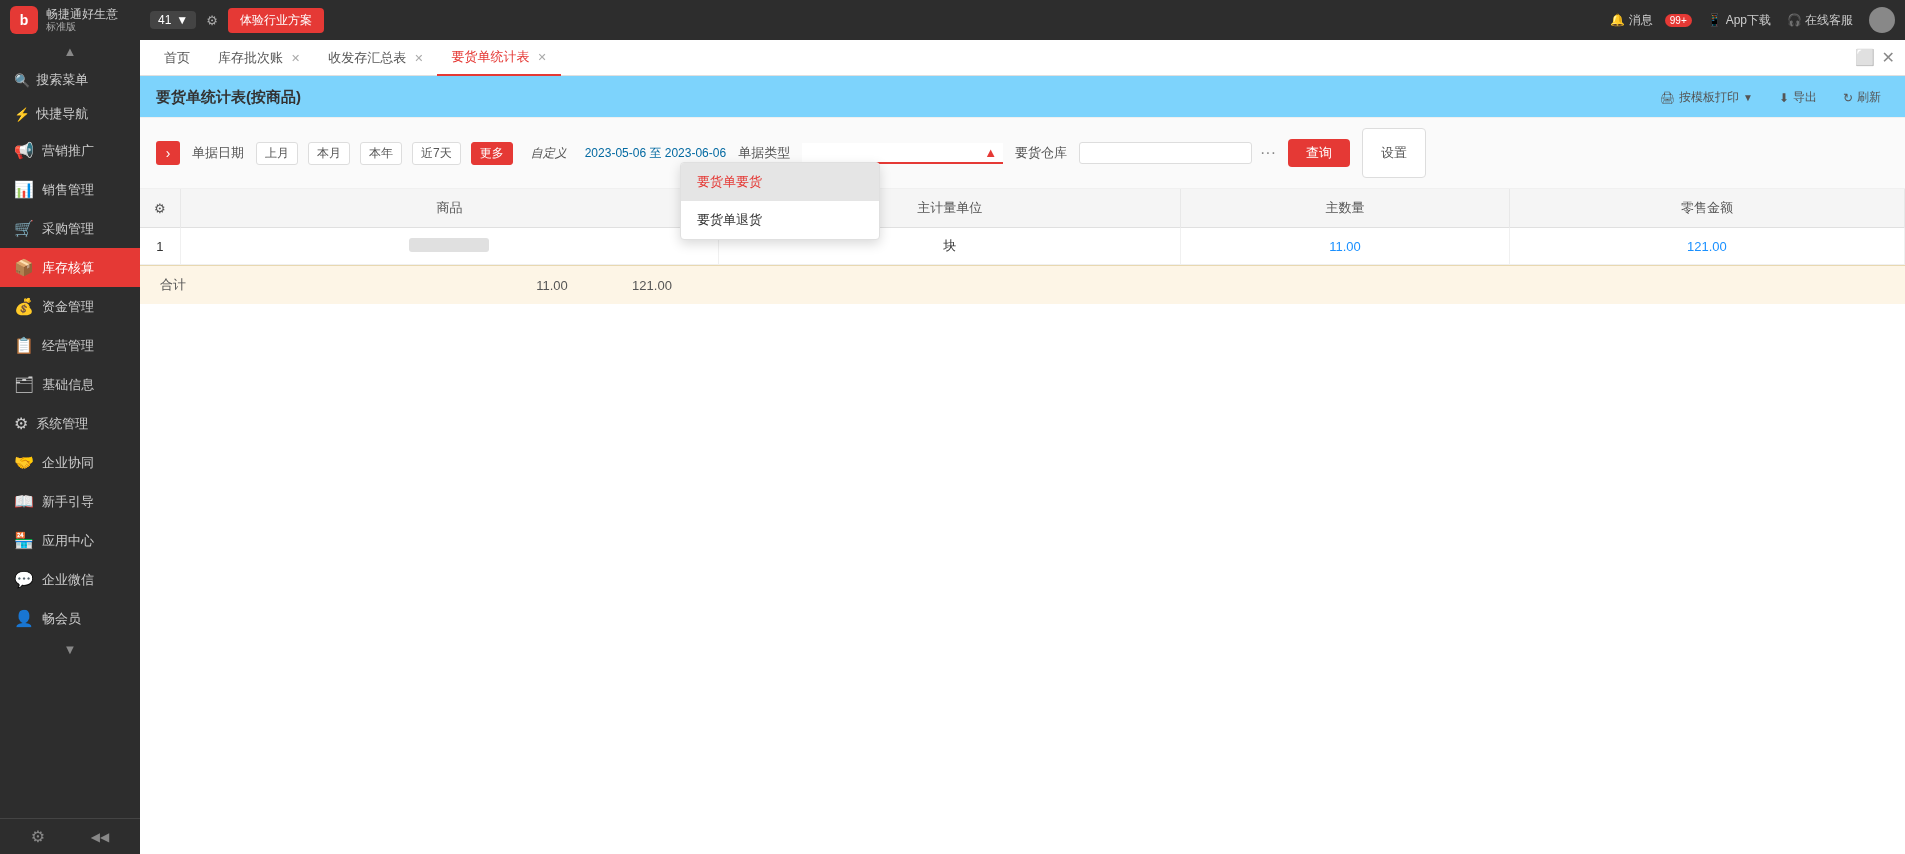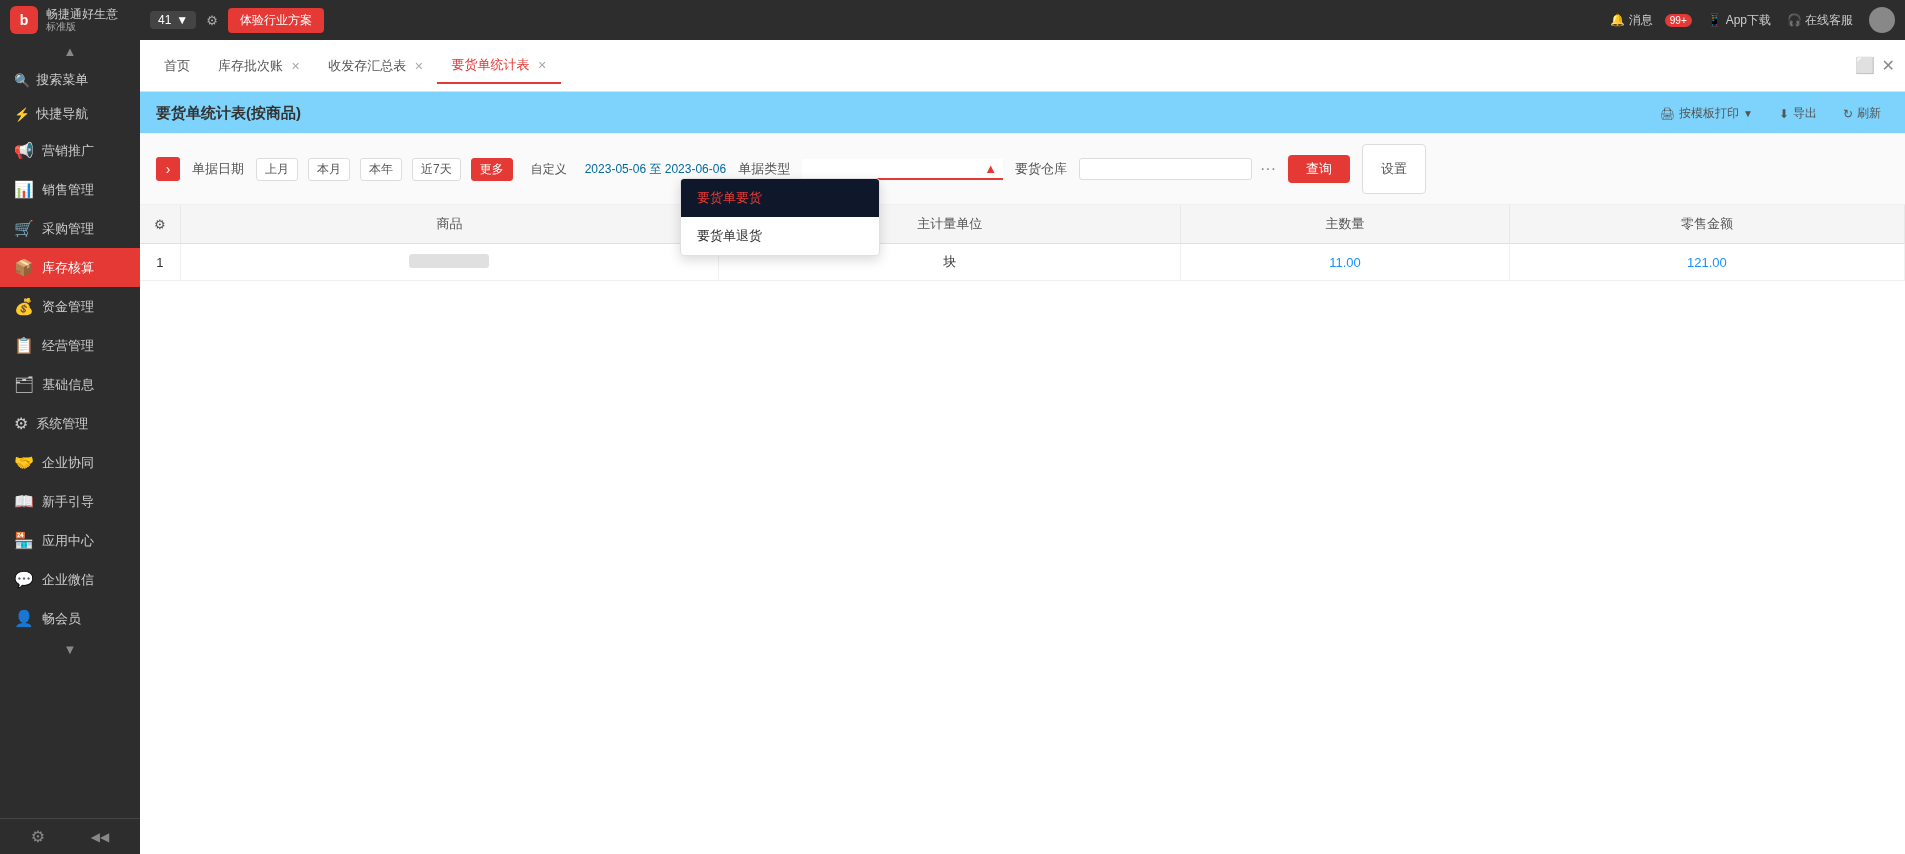--- a/index.html
+++ b/index.html
@@ -110,21 +110,21 @@
       background: #f0f0f0;
     }
 
     
     .tab-bar {
       display: flex;
       align-items: center;
       background: #fff;
       border-bottom: 1px solid #e0e0e0;
       padding: 0 10px;
-      height: 52px;
+      height: 36px;
       flex-shrink: 0;
     }
     .tab-item {
       padding: 0 14px;
       height: 36px; line-height: 36px;
       font-size: 13px; cursor: pointer; color: #555;
       white-space: nowrap;
       display: flex; align-items: center; gap: 6px;
     }
     .tab-item.active {
@@ -181,21 +181,21 @@
       display: flex; align-items: center; justify-content: center;
       cursor: pointer; font-size: 14px;
     }
     .filter-label { font-size: 13px; color: #555; white-space: nowrap; }
     .filter-date-group { display: flex; align-items: center; gap: 10px; }
     .date-btn {
       padding: 2px 8px; font-size: 12px; border: 1px solid #ddd;
       border-radius: 3px; cursor: pointer; color: #555; background: #fff;
     }
     .date-btn.more { background: #e53935; color: #fff; border-color: #e53935; }
-    .date-btn.custom { border: none; color: #555; background: transparent; }
+    .date-btn.custom { border: none; color: #555; background: transparent; font-style: italic; }
     .date-range { font-size: 12px; color: #0369a1; }
 
     .filter-type-group {
       display: flex; align-items: center; gap: 8px;
     }
     .filter-select {
       min-width: 180px; border: none; border-bottom: 2px solid #e53935;
       padding: 2px 6px; font-size: 13px; background: #fff;
       outline: none; color: #333;
       display: flex; align-items: center; justify-content: space-between;
@@ -227,21 +227,21 @@
       border-radius: 4px;
       box-shadow: 0 4px 12px rgba(0,0,0,0.15);
       z-index: 100;
       min-width: 200px;
       overflow: hidden;
     }
     .dropdown-item {
       padding: 10px 16px;
       font-size: 13px; cursor: pointer; color: #333;
     }
-    .dropdown-item.selected { background: #0f172a; color: #e53935; }
+    .dropdown-item.selected { background: #e5e5e5; color: #e53935; }
 
     
     .table-area {
       flex: 1;
       overflow: auto;
     }
     table {
       width: 100%; border-collapse: collapse;
       font-size: 13px;
     }
@@ -505,16 +505,21 @@
                 <span class="product-placeholder"></span>
               </td>
               <td>块</td>
               <td style="color:#1a90ff; cursor:pointer;">11.00</td>
               <td style="color:#1a90ff; cursor:pointer;">121.00</td>
             </tr>
           </tbody>
         </table>
       </div>
 
+      <div class="table-footer">
+        <div class="footer-label" style="min-width:350px; text-align:left; padding-left:8px;">合计</div>
+        <div class="footer-val">11.00</div>
+        <div class="footer-val">121.00</div>
+      </div>
 
     </div>
   </div>
 </div>
 
 </body></html>

